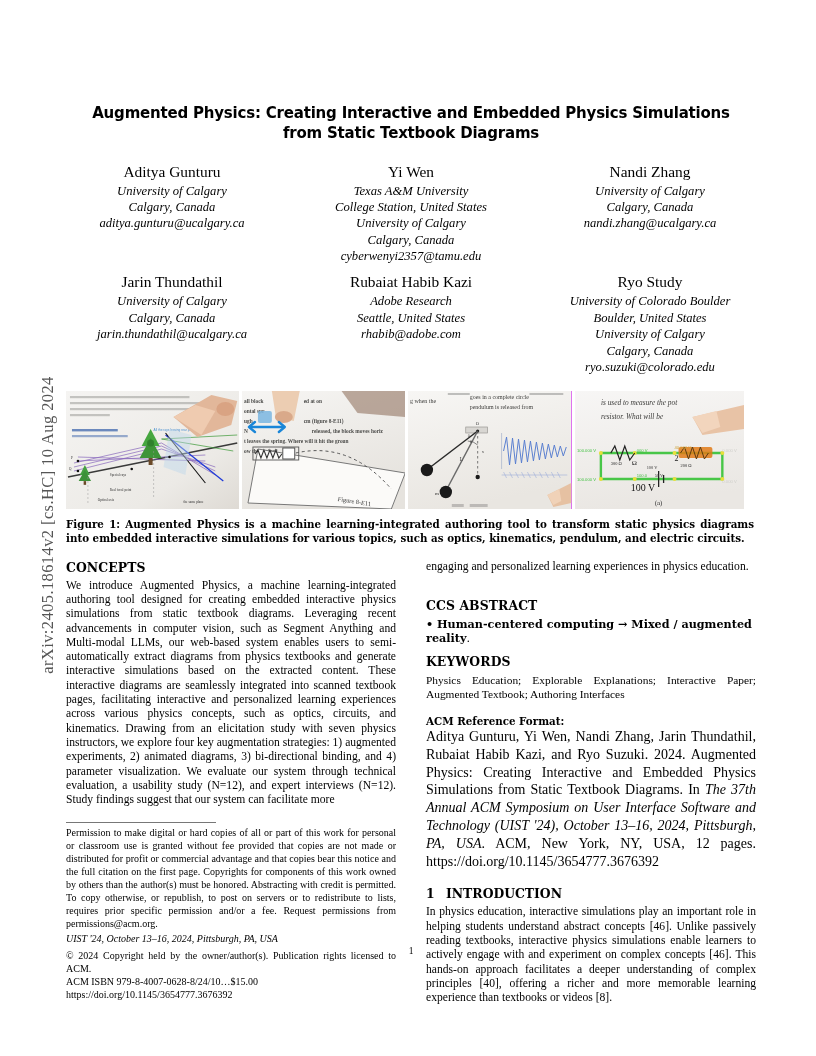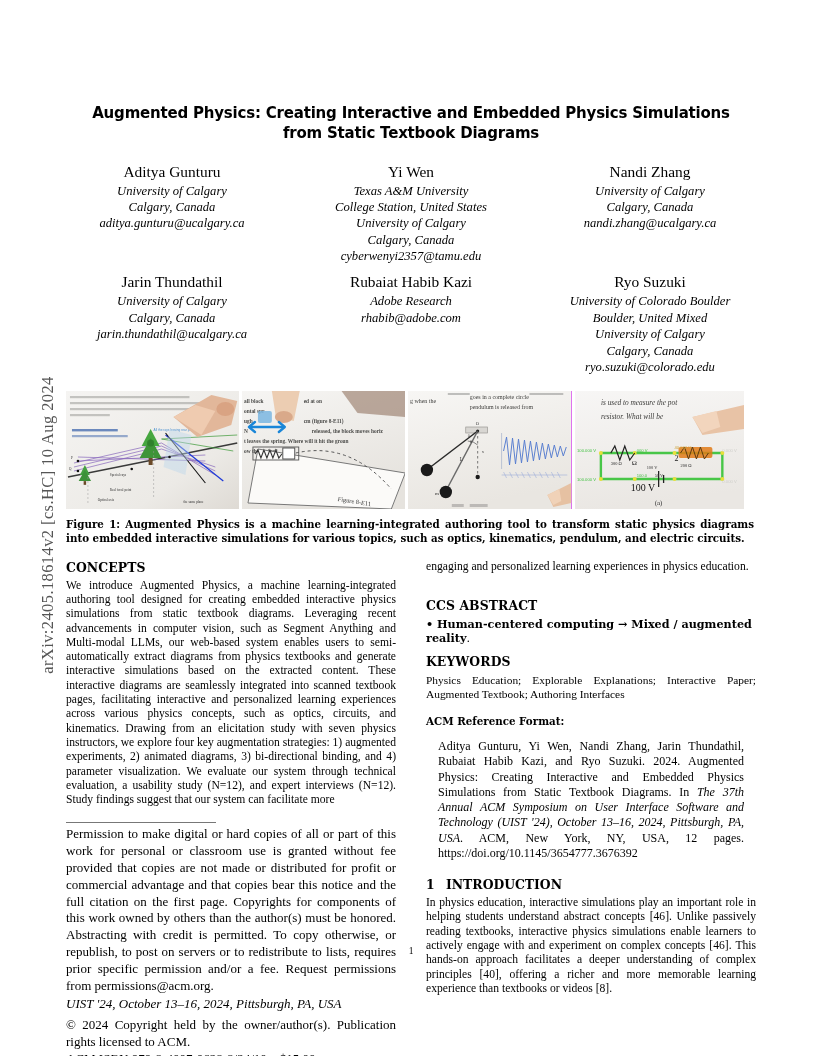--- a/index.html
+++ b/index.html
@@ -156,43 +156,43 @@
     text-align: justify;
   }
 
   .refhead {
     font-family: "DejaVu Serif", serif;
     font-size: 10.3px;
     font-weight: bold;
     margin: 14px 0 1px 0;
   }
   .reftext {
-    font-size: 12px;
+    font-size: 14px;
     line-height: 1.27;
     text-align: justify;
-    margin: 12px;
+    margin: 0;
   }
   .reftext i { font-style: italic; }
 
   
   .copyright {
     position: absolute;
     left: 0;
     top: 822px;
     width: 330px;
   }
   .copyright .rule {
     border: none;
     border-top: 1px solid #777;
     margin: 0 0 3px 0;
     width: 150px;
   }
   .copyright p {
     margin: 0;
-    font-size: 13px;
+    font-size: 10px;
     line-height: 1.30;
     text-align: justify;
   }
   .copyright p.venue {
     font-style: italic;
     margin-top: 1.5px;
   }
   .copyright p.cc { margin-top: 4px; }
 
   .pagenum {
@@ -239,26 +239,27 @@
   <div class="author-row row2">
     <div class="author">
       <span class="name">Jarin Thundathil</span>
       <span class="line">University of Calgary</span>
       <span class="line">Calgary, Canada</span>
       <span class="line">jarin.thundathil@ucalgary.ca</span>
     </div>
     <div class="author">
       <span class="name">Rubaiat Habib Kazi</span>
       <span class="line">Adobe Research</span>
+      <span class="line">Seattle, United States</span>
       <span class="line">rhabib@adobe.com</span>
     </div>
     <div class="author">
-      <span class="name">Ryo Suzuki</span>
+      <span class="name">Ryo Study</span>
       <span class="line">University of Colorado Boulder</span>
-      <span class="line">Boulder, United Mixed</span>
+      <span class="line">Boulder, United States</span>
       <span class="line">University of Calgary</span>
       <span class="line">Calgary, Canada</span>
       <span class="line">ryo.suzuki@colorado.edu</span>
     </div>
   </div>
 
   <div class="teaser">
 
     <div class="panel p1">
       <svg viewBox="0 0 174 118" preserveAspectRatio="none">

